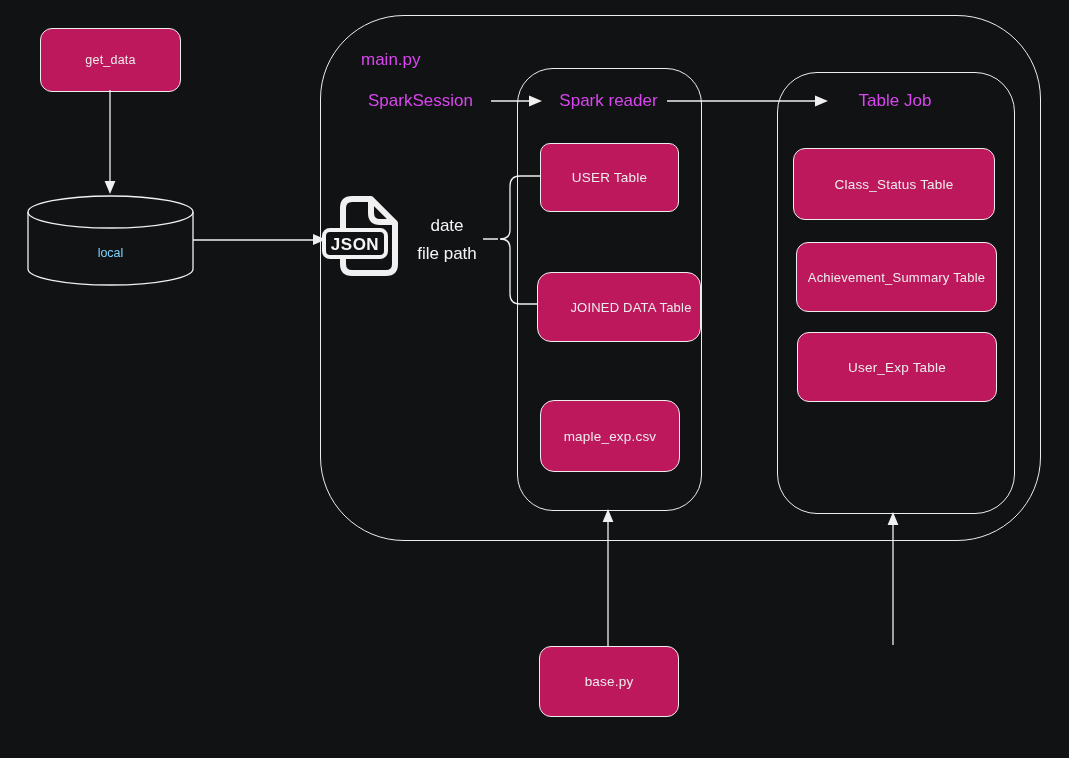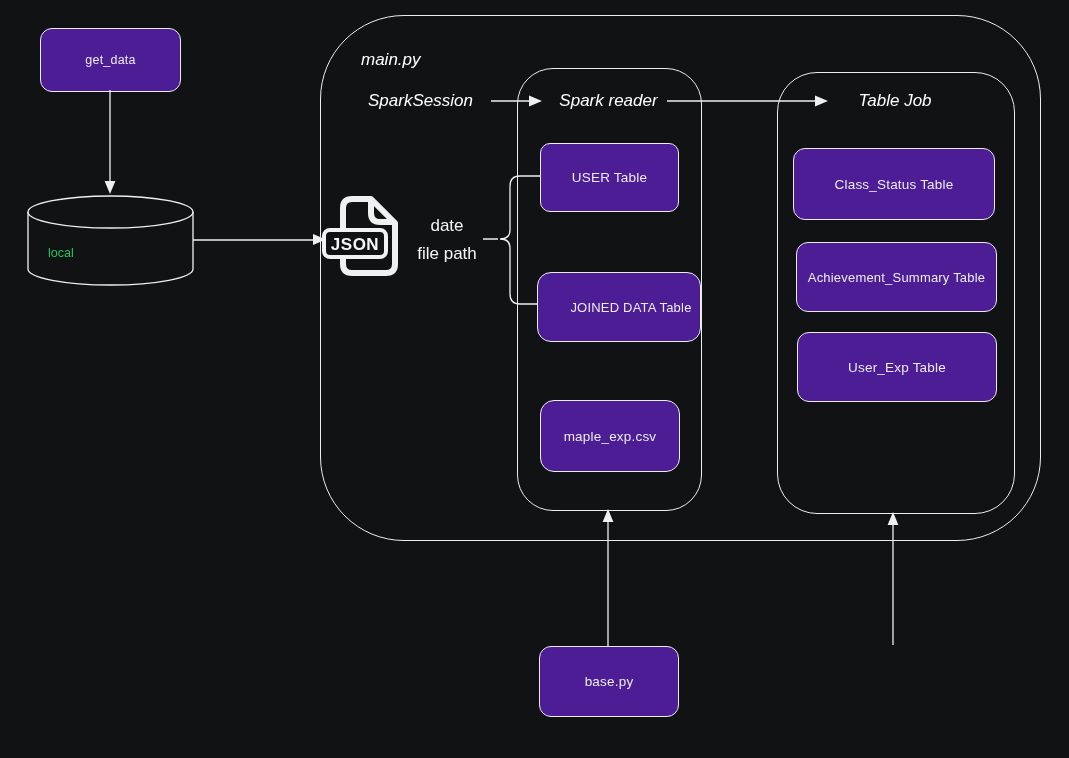--- a/index.html
+++ b/index.html
@@ -2,41 +2,41 @@
 <html><head>
 <meta charset="utf-8">
 <style>
   html,body{margin:0;padding:0;background:#111214;}
   .canvas{
     position:relative;width:1069px;height:758px;background:#111214;
     font-family:"Liberation Sans","DejaVu Sans",sans-serif;color:#f2f2f2;overflow:hidden;
   }
   .node{
     position:absolute;display:flex;align-items:center;justify-content:center;
-    border:1px solid #ededed;background:#4c1d95;text-align:center;
+    border:1px solid #ededed;background:#be185d;text-align:center;
     font-size:13.5px;color:#ececec;letter-spacing:.2px;
   }
   .container{
     position:absolute;border:1px solid #ededed;background:transparent;
   }
-  .title{position:absolute;font-size:17px;color:#ffffff;white-space:nowrap;font-style:italic;}
+  .title{position:absolute;font-size:17px;color:#d946ef;white-space:nowrap;}
   .center-title{text-align:center;}
   svg.overlay{position:absolute;left:0;top:0;z-index:5;pointer-events:none;}
   .lbl{position:absolute;z-index:2;}
 </style>
 </head>
 <body>
 
 <div class="canvas">
 
   <div class="node" style="left:40px;top:28px;width:139px;height:62px;border-radius:12px;font-size:12.5px;">
     <span>get_data</span>
   </div>
 
-  <div class="lbl" style="left:48px;top:246px;width:125px;text-align:left;font-size:12.5px;color:#22c55e;">local</div>
+  <div class="lbl" style="left:48px;top:246px;width:125px;text-align:center;font-size:12.5px;color:#7dd3fc;">local</div>
 
   <div class="container" style="left:320px;top:15px;width:719px;height:524px;border-radius:84px;"></div>
   <div class="title" style="left:361px;top:50px;">main.py</div>
 
   <div class="title" style="left:368px;top:91px;">SparkSession</div>
 
   <div class="container" style="left:517px;top:68px;width:183px;height:441px;border-radius:36px;"></div>
   <div class="title center-title" style="left:517px;top:91px;width:183px;">Spark reader</div>
 
   <div class="container" style="left:777px;top:72px;width:236px;height:440px;border-radius:40px;"></div>

